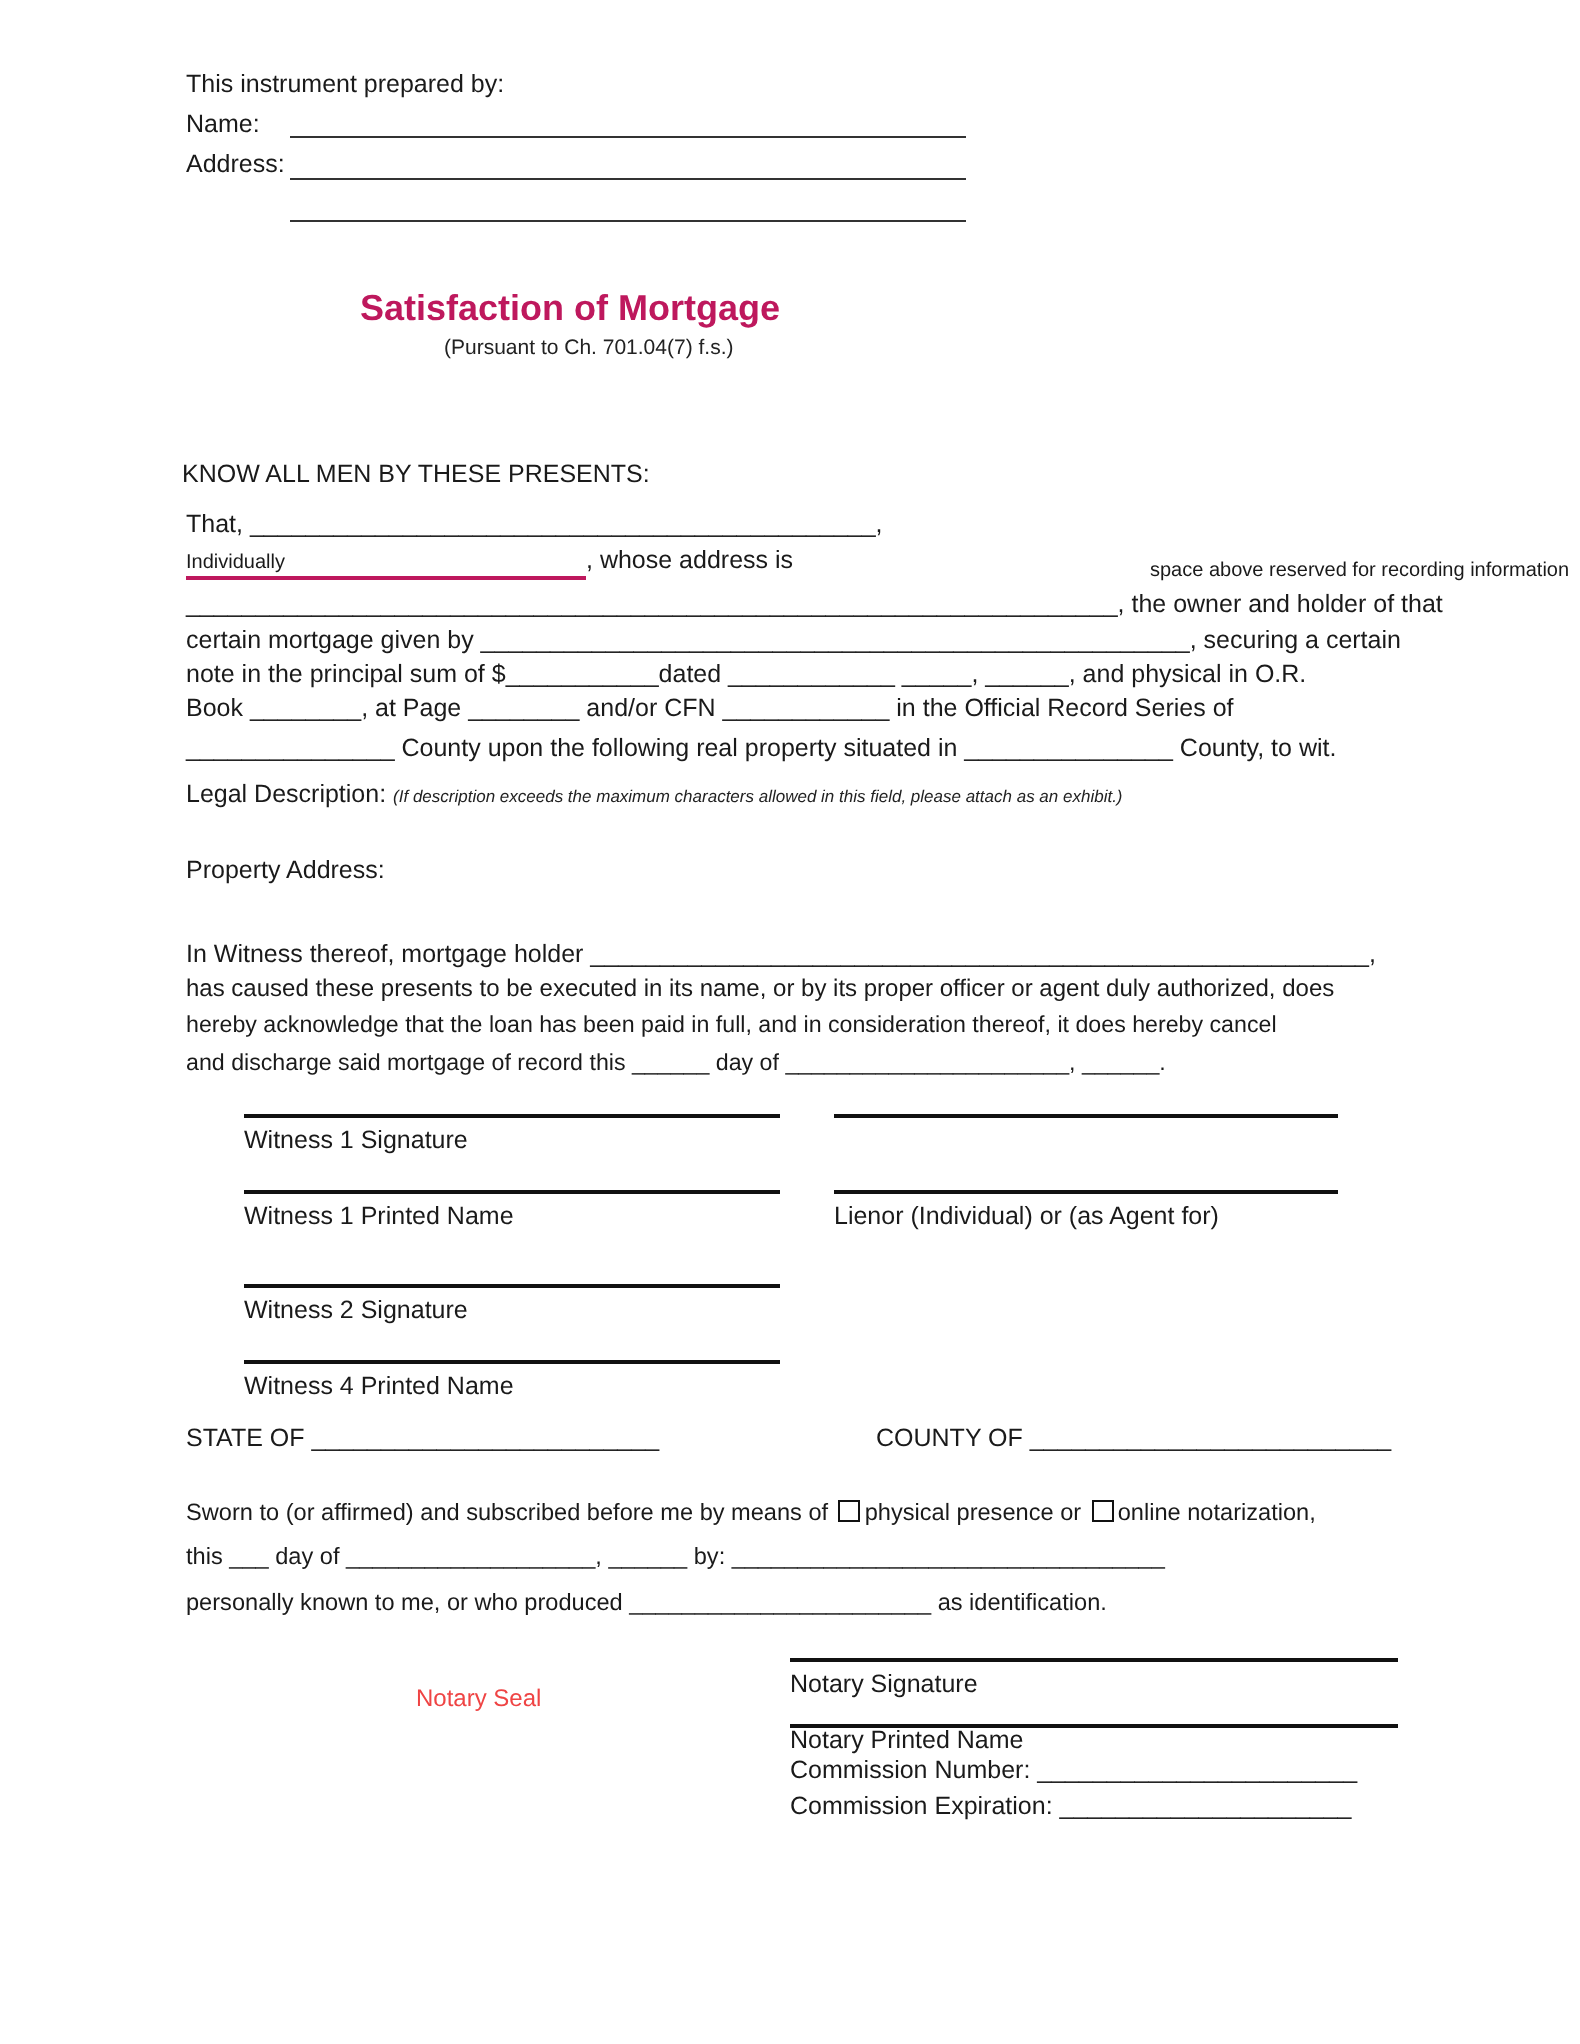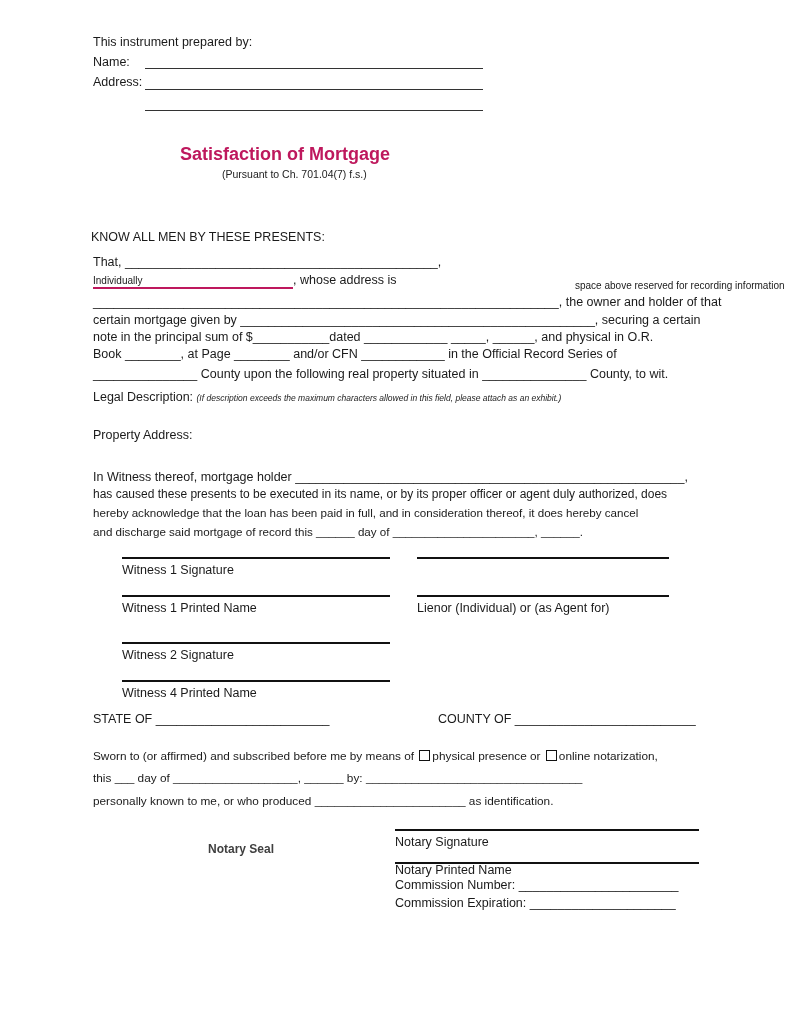--- a/index.html
+++ b/index.html
@@ -4,21 +4,21 @@
 <style>
   html, body { margin: 0; padding: 0; background: #ffffff; }
   body { width: 790px; height: 1022px; position: relative; overflow: hidden;
          font-family: "Liberation Sans", sans-serif; color: #1a1a1a; font-size: 12.5px; }
   .abs { position: absolute; white-space: nowrap; }
   .line { position: absolute; height: 0; border-top: 1px solid #333; }
   .line.thick { border-top: 2px solid #111; }
   .title { font-size: 18px; font-weight: bold; color: #be185d; }
   .subtitle { font-size: 10.5px; color: #222; }
   .small-italic { font-size: 8.5px; font-style: italic; color: #222; }
-  .gray-bold { color: #404040; font-weight: bold; font-size: 12px; }
+  .gray-bold { color: #ef4444; font-weight: normal; font-size: 12px; }
   .tiny { font-size: 10px; }
   .chk { display: inline-block; width: 9px; height: 9px; border: 1px solid #111; vertical-align: -1px; margin: 0 2px; }
 </style>
 </head>
 <body>
 
 <div class="abs" style="left:93px;top:35px;">This instrument prepared by:</div>
 <div class="abs" style="left:93px;top:55px;">Name:</div>
 <div class="line" style="left:145px;top:68px;width:338px;"></div>
 <div class="abs" style="left:93px;top:75px;">Address:</div>

